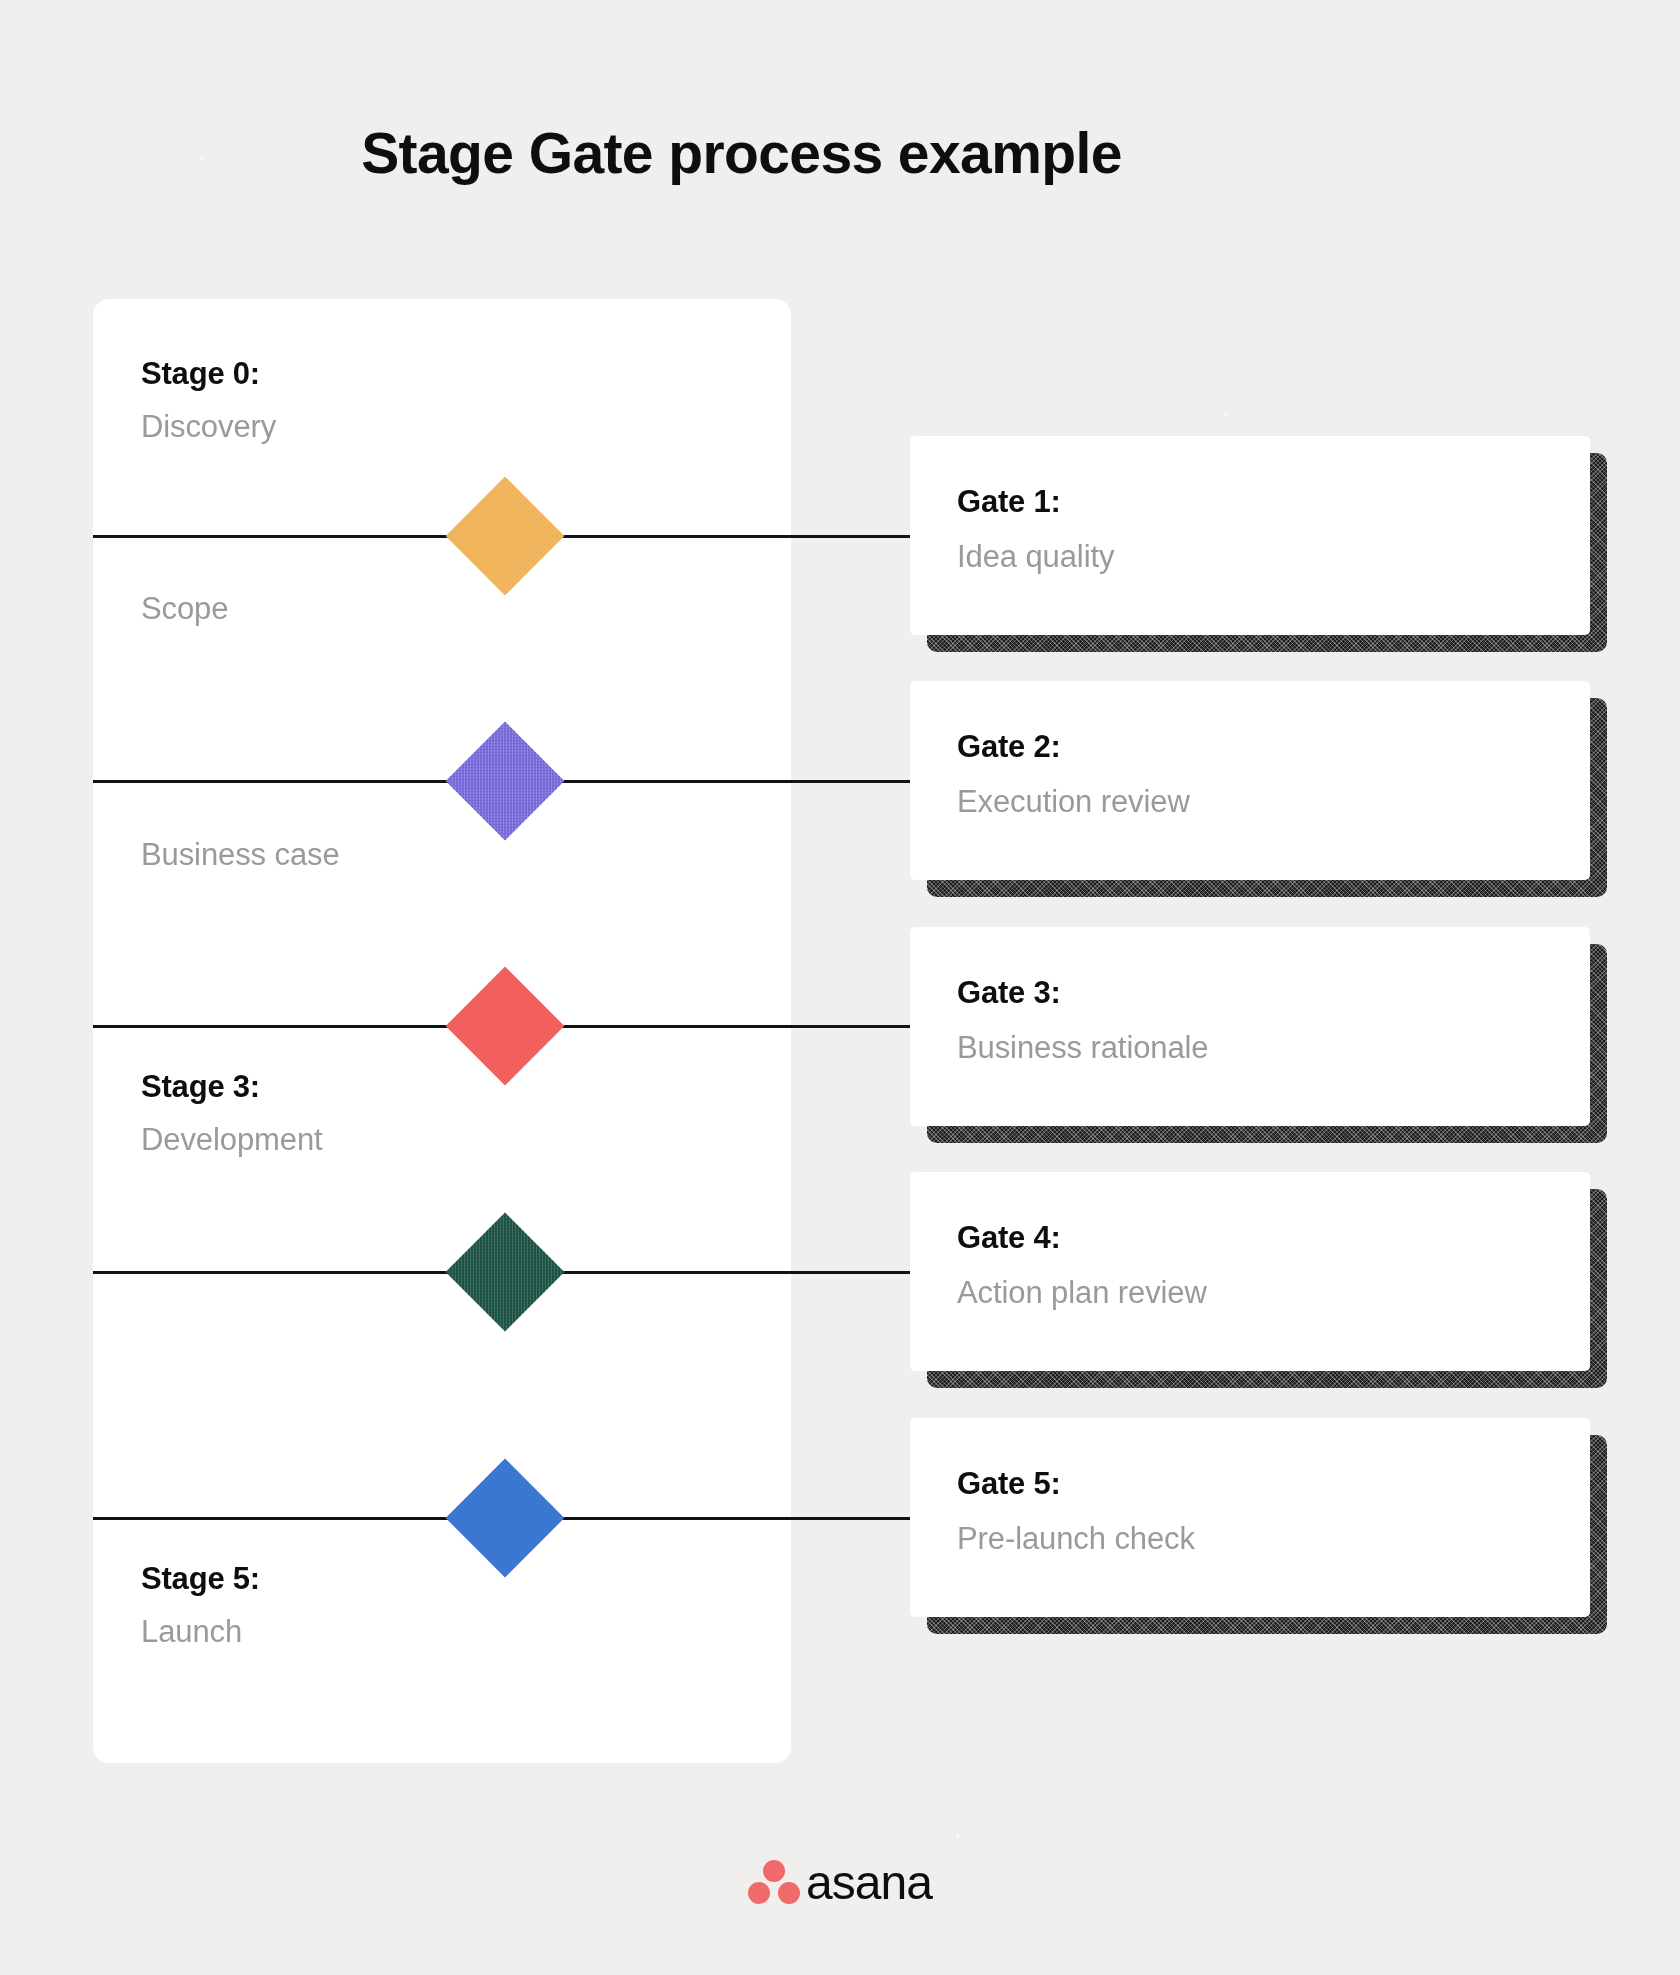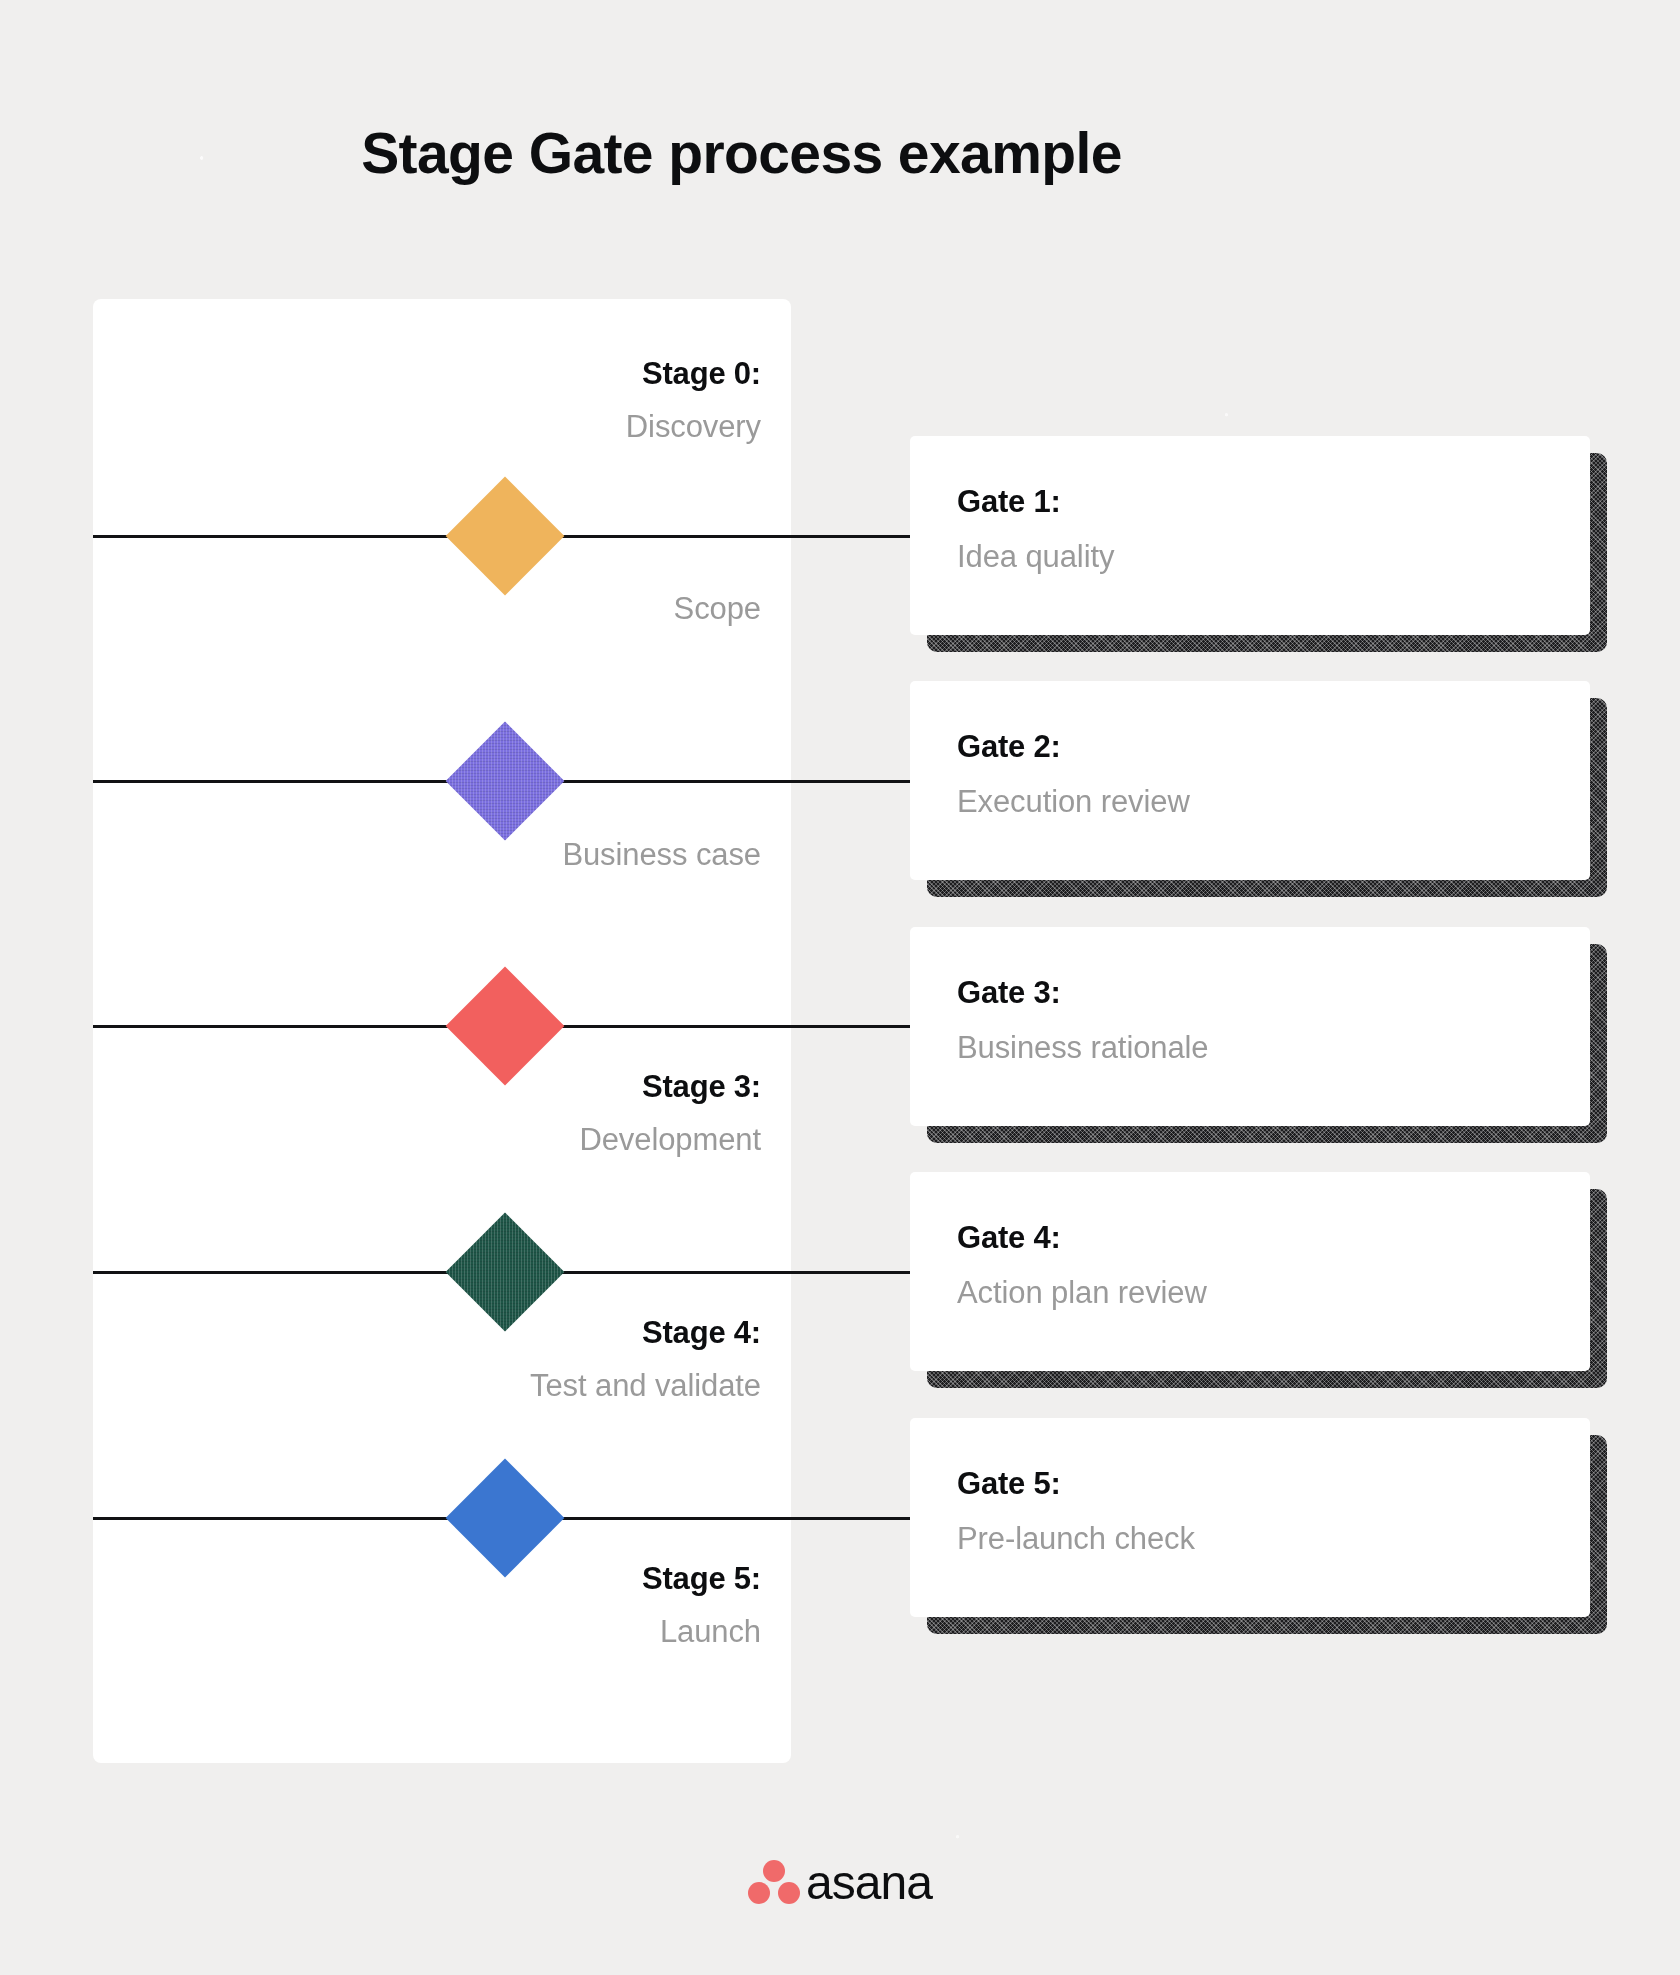--- a/index.html
+++ b/index.html
@@ -46,22 +46,21 @@
   }
 
   
   .stages-panel {
     position: absolute;
     left: 93px;
     top: 299px;
     width: 698px;
     height: 1464px;
     background: #ffffff;
-    border-radius: 8px;
-    text-align: right;
+    border-radius: 16px;
   }
 
   .stage-block {
     position: absolute;
     left: 48px;
     width: 620px;
   }
   .stage-title {
     font-size: 31px;
     font-weight: 700;
@@ -206,24 +205,20 @@
   <div class="stage-block" style="top:277px">
     <div class="stage-sub">Scope</div>
   </div>
   <div class="stage-block" style="top:523px">
     <div class="stage-sub">Business case</div>
   </div>
   <div class="stage-block" style="top:769px">
     <div class="stage-title">Stage 3:</div>
     <div class="stage-sub">Development</div>
   </div>
-  <div class="stage-block" style="top:1015px">
-    <div class="stage-title">Stage 4:</div>
-    <div class="stage-sub">Test and validate</div>
-  </div>
   <div class="stage-block" style="top:1261px">
     <div class="stage-title">Stage 5:</div>
     <div class="stage-sub">Launch</div>
   </div>
 </div>
 
 <div class="connector" style="top:535px">
   <div class="rule"></div>
   <div class="diamond" style="background:#EFB45C"></div>
 </div>

